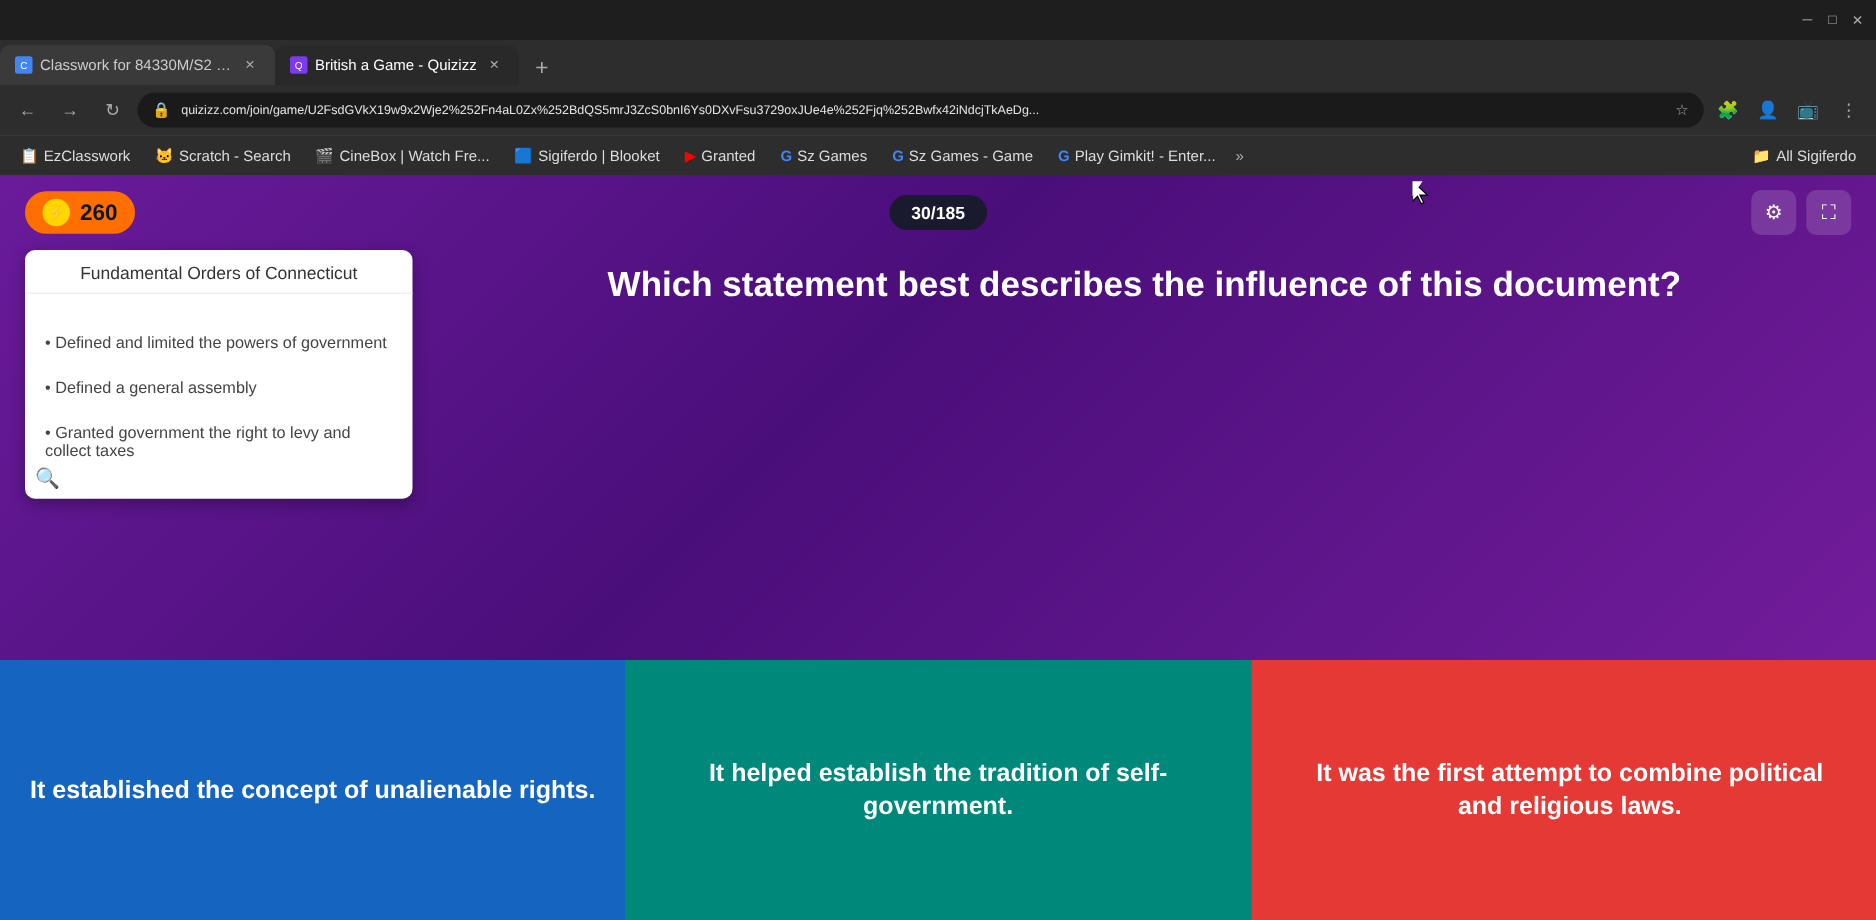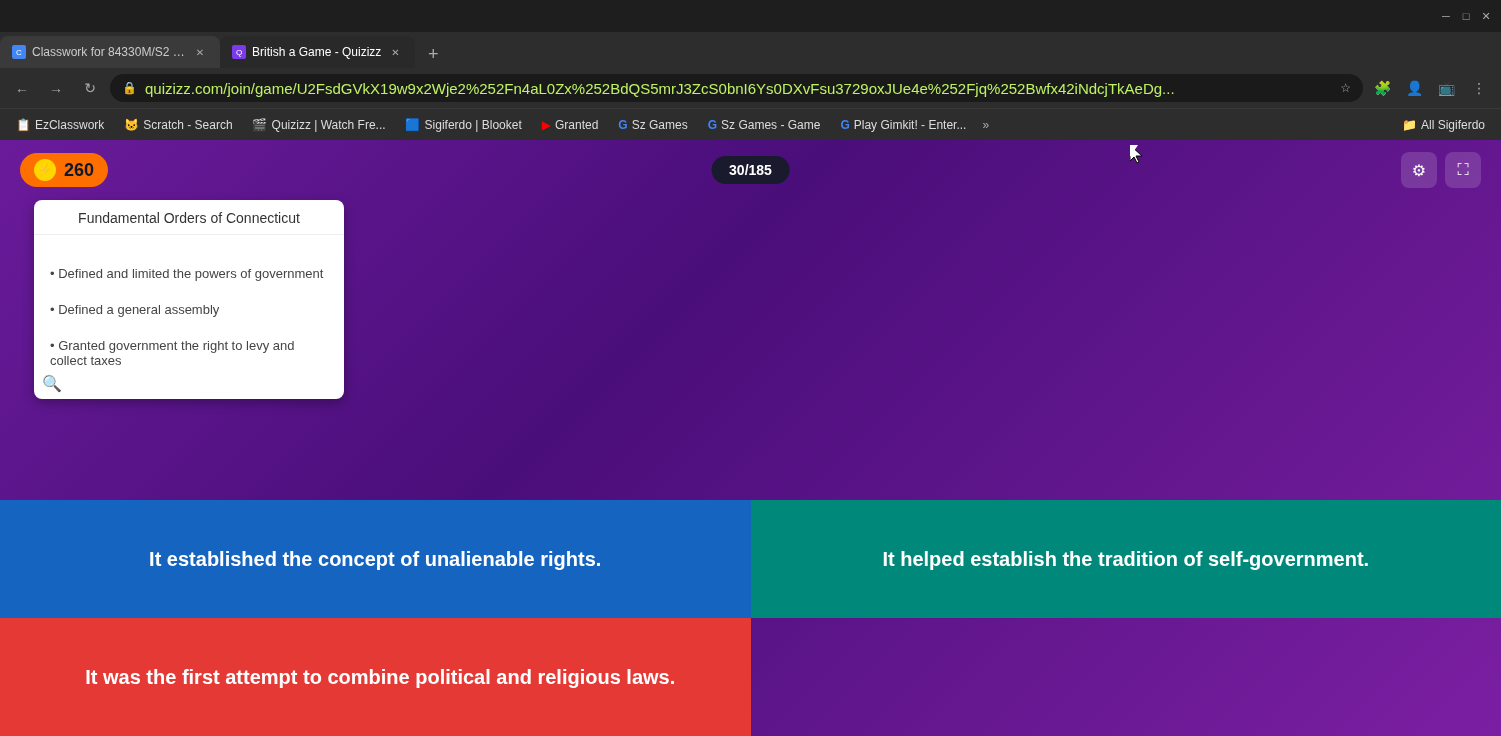--- a/index.html
+++ b/index.html
@@ -105,22 +105,22 @@
       flex: 1;
       height: 28px;
       background: #1a1a1a;
       border-radius: 14px;
       display: flex;
       align-items: center;
       padding: 0 12px;
       gap: 8px;
     }
     .url-text {
-      font-size: 15px;
-      color: #bef264;
+      font-size: 10px;
+      color: #e5e5e5;
       overflow: hidden;
       text-overflow: ellipsis;
       white-space: nowrap;
       flex: 1;
     }
     .url-icon {
       color: #aaa;
       font-size: 12px;
       flex-shrink: 0;
     }
@@ -222,21 +222,21 @@
       display: flex; align-items: center; justify-content: center;
       color: #fff;
       cursor: pointer;
       font-size: 16px;
     }
 
     
     .question-area {
       display: flex;
       flex: 1;
-      padding: 0 34px 10px;
+      padding: 0 20px 10px;
       gap: 20px;
       align-items: flex-start;
     }
 
     
     .document-card {
       background: #fff;
       border-radius: 8px;
       width: 310px;
       min-width: 310px;
@@ -280,23 +280,23 @@
       color: #fff;
       font-size: 28px;
       font-weight: bold;
       text-align: center;
       line-height: 1.3;
     }
 
     
     .answer-grid {
       display: grid;
-      grid-template-columns: repeat(2, 1fr);
+      grid-template-columns: repeat(3, 1fr);
       gap: 0;
-      height: 236px;
+      height: 208px;
     }
     .answer-card {
       display: flex;
       align-items: center;
       justify-content: center;
       padding: 20px 24px;
       cursor: pointer;
       text-align: center;
     }
     .answer-card:nth-child(1) { background: #1565c0; }
@@ -374,21 +374,21 @@
     <div class="bookmark-item">
       <span>📋</span>
       <span>EzClasswork</span>
     </div>
     <div class="bookmark-item">
       <span>🐱</span>
       <span>Scratch - Search</span>
     </div>
     <div class="bookmark-item">
       <span>🎬</span>
-      <span>Quizizz | Watch Fre...</span>
+      <span>CineBox | Watch Fre...</span>
     </div>
     <div class="bookmark-item">
       <span>🟦</span>
       <span>Sigiferdo | Blooket</span>
     </div>
     <div class="bookmark-item">
       <span style="color:#ff0000;">▶</span>
       <span>Granted</span>
     </div>
     <div class="bookmark-item">
@@ -431,20 +431,23 @@
       <div class="document-card">
         <div class="doc-title">Fundamental Orders of Connecticut</div>
         <div class="doc-body">
           <div class="doc-item">• <span>Defined and limited the powers of government</span></div>
           <div class="doc-item">• <span>Defined a general assembly</span></div>
           <div class="doc-item">• <span>Granted government the right to levy and collect taxes</span></div>
         </div>
         <div class="doc-zoom">🔍</div>
       </div>
 
+      <div class="question-text-area">
+        <div class="question-text">Which statement best describes the influence of this document?</div>
+      </div>
     </div>
 
     <div class="answer-grid">
       <div class="answer-card" style="background:#1565c0;">
         <span class="answer-text">It established the concept of unalienable rights.</span>
       </div>
       <div class="answer-card" style="background:#00897b;">
         <span class="answer-text">It helped establish the tradition of self-government.</span>
       </div>
       <div class="answer-card" style="background:#e53935;padding-left:34px;">

